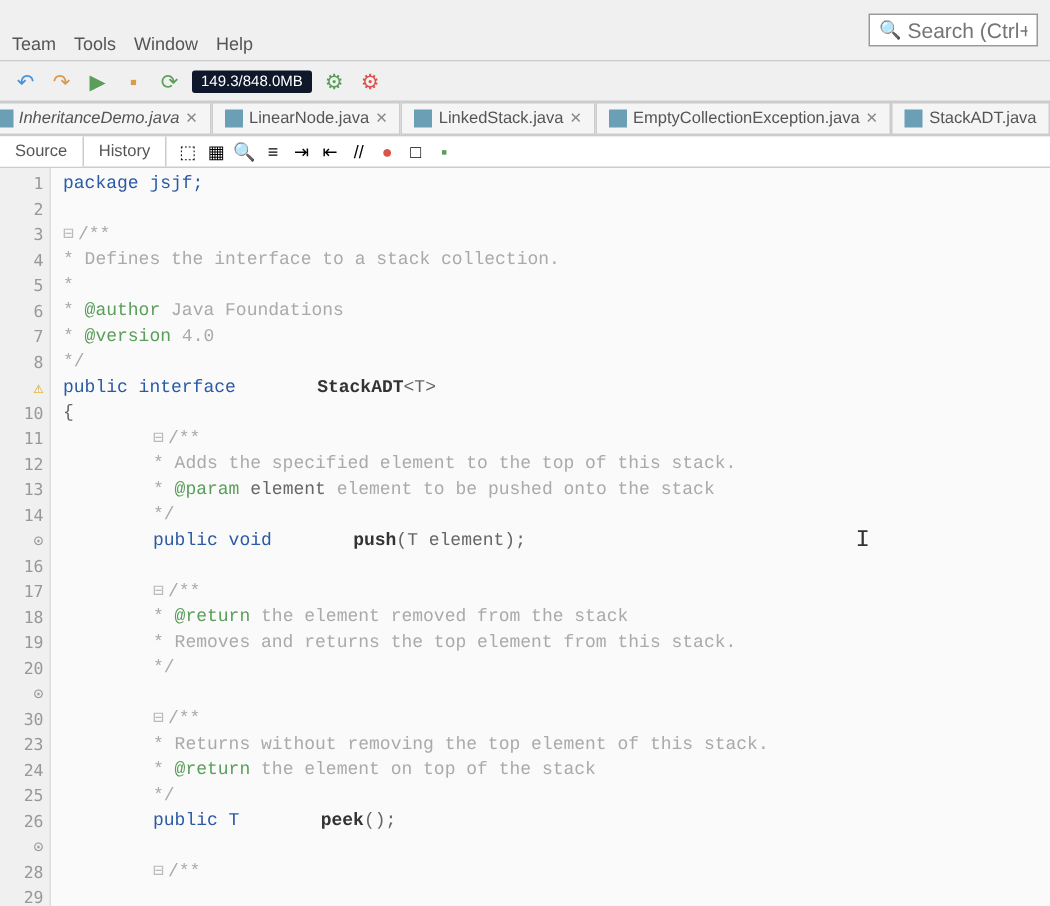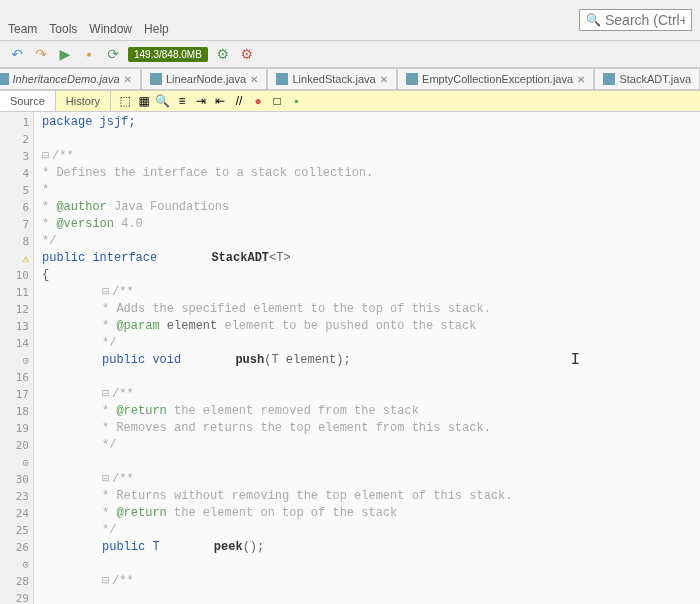--- a/index.html
+++ b/index.html
@@ -4,29 +4,29 @@
 <style>
 * { margin: 0; padding: 0; box-sizing: border-box; }
 body { font-family: Arial, sans-serif; background: #e8e8e8; width: 700px; height: 604px; overflow: hidden; font-size: 12px; }
 .top-bar { display: flex; justify-content: space-between; align-items: center; padding: 4px 8px; background: #f0f0f0; border-bottom: 1px solid #ccc; }
 .menu-bar { display: flex; gap: 12px; color: #555; margin-top: 18px; }
 .menu-item { cursor: pointer; }
 .search-box { display: flex; align-items: center; border: 1px solid #999; background: #fff; padding: 2px 6px; gap: 4px; }
 .search-box input { border: none; outline: none; width: 80px; font-size: 14px; }
 .toolbar-row { display: flex; align-items: center; padding: 4px 8px; background: #f0f0f0; border-bottom: 1px solid #ccc; gap: 6px; }
 .tb-icon { width: 18px; height: 18px; display: inline-flex; align-items: center; justify-content: center; font-size: 14px; }
-.mem-badge { background: #4d7c0f; color: #fff; padding: 2px 6px; font-size: 10px; border-radius: 2px; }
+.mem-badge { background: #0f172a; color: #fff; padding: 2px 6px; font-size: 10px; border-radius: 2px; }
 .tabs-row { display: flex; align-items: center; background: #e8e8e8; border-bottom: 1px solid #ccc; justify-content: flex-end; }
 .proj-label { padding: 4px 6px; color: #666; font-size: 11px; }
 .tab { display: flex; align-items: center; padding: 4px 8px; border: 1px solid #ccc; background: #f5f5f5; gap: 4px; font-size: 11px; cursor: pointer; }
 .tab-name { color: #555; }
 .tab-name.italic { font-style: italic; }
 .tab-close { color: #888; cursor: pointer; font-size: 10px; }
 .file-icon { width: 12px; height: 12px; background: #6a9fb5; display: inline-block; }
-.sub-toolbar { display: flex; align-items: center; background: #fef9c3; border-bottom: 1px solid #ccc; }
+.sub-toolbar { display: flex; align-items: center; background: #ffffff; border-bottom: 1px solid #ccc; }
 .sub-tab { padding: 4px 10px; border-right: 1px solid #ccc; cursor: pointer; font-size: 11px; color: #555; }
 .sub-tab.active { background: #fff; }
 .sub-icons { display: flex; gap: 3px; padding: 0 6px; align-items: center; }
 .sub-icons span { width: 16px; height: 16px; display: inline-flex; align-items: center; justify-content: center; cursor: pointer; }
 .editor { display: flex; background: #fafafa; height: 510px; position: relative; }
 .gutter { width: 34px; background: #f0f0f0; border-right: 1px solid #ddd; text-align: right; color: #999; font-family: monospace; font-size: 11px; line-height: 17px; padding: 2px 4px 0 0; }
 .code { flex: 1; font-family: 'Courier New', monospace; font-size: 12px; line-height: 17px; padding: 2px 0 0 8px; color: #666; position: relative; }
 .kw { color: #2a5aa5; }
 .type { color: #333; font-weight: bold; margin-left: 47px; }
 .comment { color: #aaa; }

